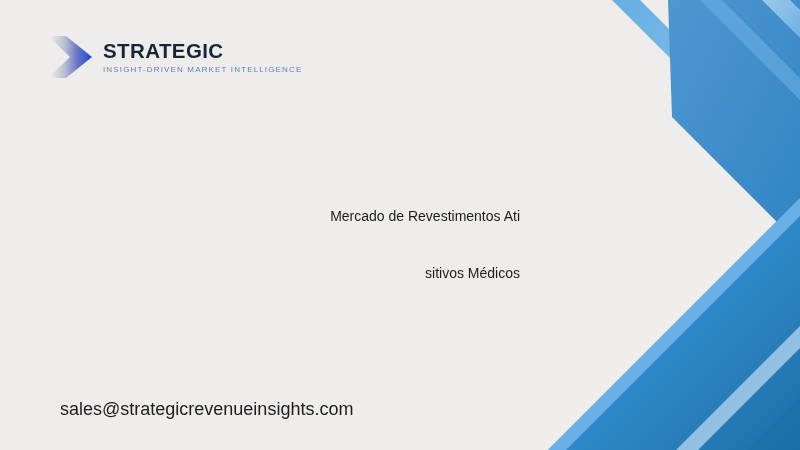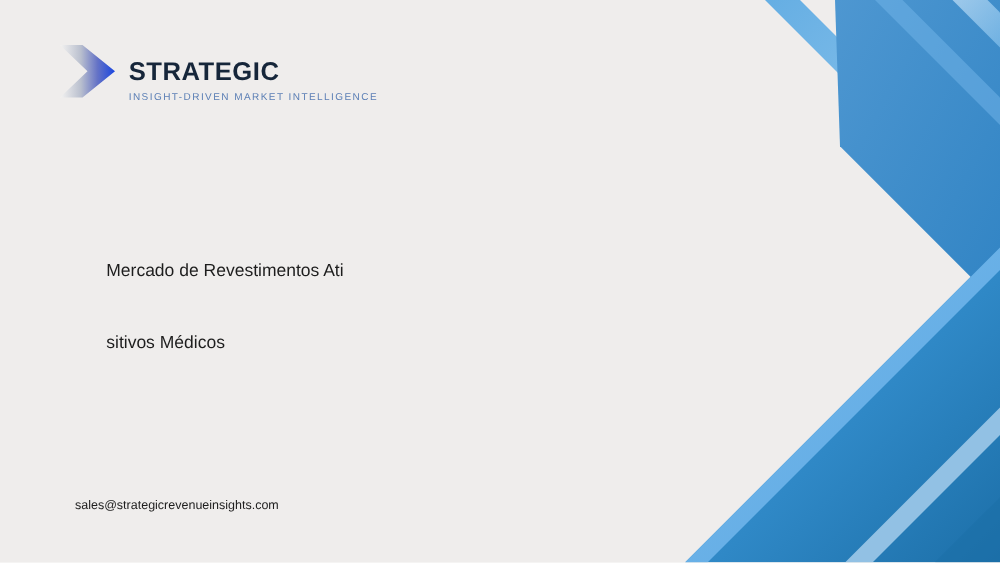--- a/index.html
+++ b/index.html
@@ -19,21 +19,21 @@
     position:absolute; top:0; right:0;
     width:800px; height:450px;
     pointer-events:none;
   }
 
   
   #logo {
     position:absolute;
     left:48px; top:32px;
     display:flex;
-    align-items:flex-end;
+    align-items:center;
     gap:9px;
   }
   #chevron { width:46px; height:50px; flex:none; display:block; }
   .wordmark-block { display:flex; flex-direction:column; }
   .wordmark-line {
     font-size:20.5px;
     font-weight:bold;
     color:#16263a;
     letter-spacing:0.4px;
     line-height:1.07;
@@ -44,38 +44,39 @@
     font-size:8px;
     font-weight:normal;
     color:#5b7fb5;
     letter-spacing:1.15px;
     white-space:nowrap;
   }
 
   
   #title-block {
     position:absolute;
-    left:85px; top:209px;
+    left:100px; top:209px;
     width:420px;
+    text-align:right;
   }
   .title-line {
     font-size:14px;
     font-weight:normal;
     color:#1d1d1d;
     line-height:1.0;
     margin-bottom:43px;
     white-space:nowrap;
   }
   .title-line:last-child { margin-bottom:17px; }
 
   
   #email {
     position:absolute;
     left:60px; top:399px;
-    font-size:10px;
+    font-size:18px;
     font-weight:normal;
     color:#1d1d1d;
     white-space:nowrap;
   }
 </style>
 </head>
 <body>
 
 <div id="slide">
 

